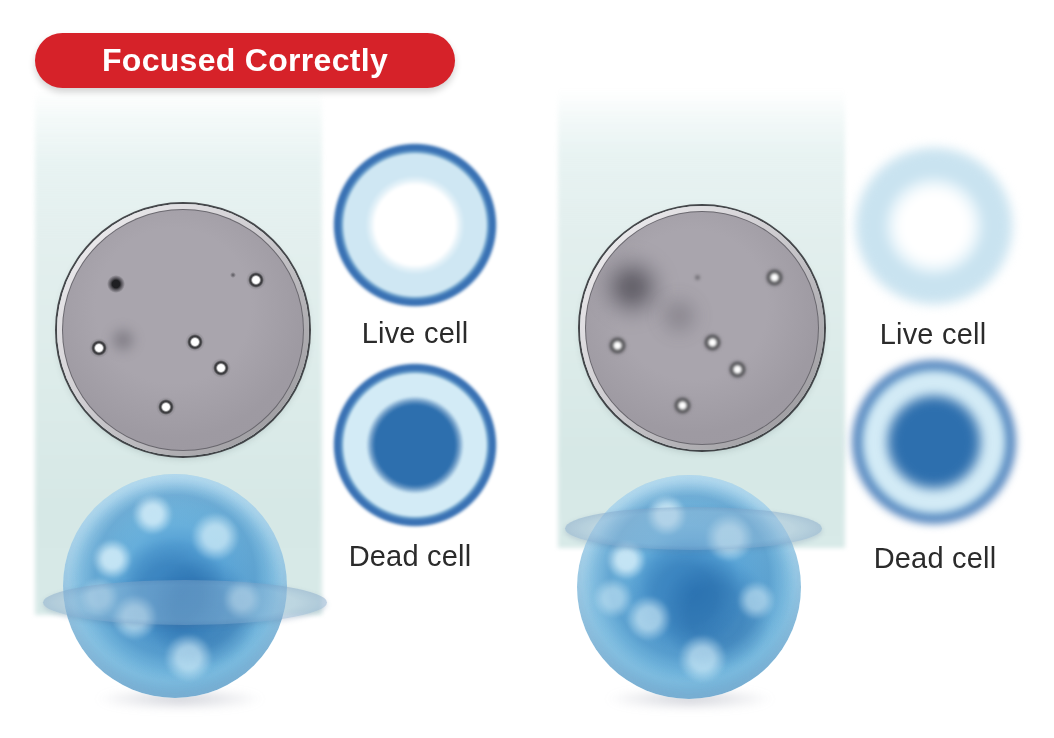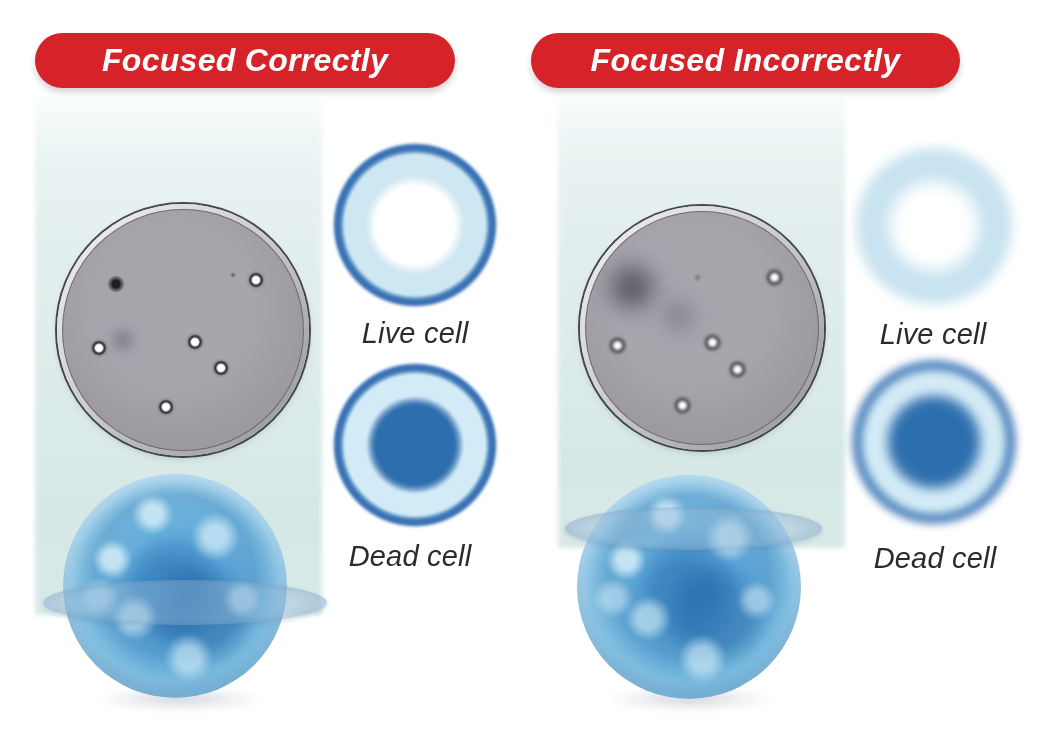--- a/index.html
+++ b/index.html
@@ -9,21 +9,20 @@
     --legend-ring-blue:#3a72b4;
     --legend-body-blue:#cfe7f3;
     --dead-center-blue:#2d6fae;
     --label-text:#2b2b2b;
     --disc-gray:#9c98a0;
   }
   html,body{margin:0;padding:0;background:#fff;}
   #stage{
     position:relative;width:1054px;height:738px;background:#ffffff;overflow:hidden;
     font-family:"Liberation Sans","DejaVu Sans",sans-serif;
-    font-style:italic;
   }
   
   .banner{
     position:absolute;height:55px;border-radius:28px;
     background:var(--banner-red,#d62229);
     color:var(--banner-text,#fff);
     display:flex;align-items:center;justify-content:center;
     font-size:32px;font-weight:bold;letter-spacing:.3px;
     box-shadow:0 4px 7px rgba(0,0,0,.18);
   }
@@ -180,23 +179,20 @@
     <div class="sphere-tex"></div>
   </div>
   <div class="focal-ellipse" style="left:43px;top:580px;width:284px;height:45px;"></div>
 
   <div class="legend-circle live-sharp" style="left:332px;top:142px;"></div>
   <div class="legend-label" style="left:315px;top:317px;">Live cell</div>
 
   <div class="legend-circle dead-sharp" style="left:332px;top:362px;"></div>
   <div class="legend-label" style="left:310px;top:540px;">Dead cell</div>
 
-  <div class="banner" style="left:531px;top:33px;width:429px;">
-    <span>Focused Incorrectly</span>
-  </div>
 
   <div class="beam" style="left:558px;top:90px;height:458px;"></div>
 
   <div class="disc" style="left:580px;top:206px;width:244px;height:244px;">
     <div class="disc-inner">
       <div class="smudge soft3" style="left:9px;top:38px;width:74px;height:74px;"></div>
       <div class="smudge soft4" style="left:68px;top:79px;width:50px;height:50px;"></div>
       <div class="cell-tiny soft1" style="left:108px;top:62px;width:7px;height:7px;"></div>
       <div class="cell-live soft1" style="left:178px;top:55px;width:21px;height:21px;"></div>
       <div class="cell-live soft1" style="left:21px;top:123px;width:21px;height:21px;"></div>

